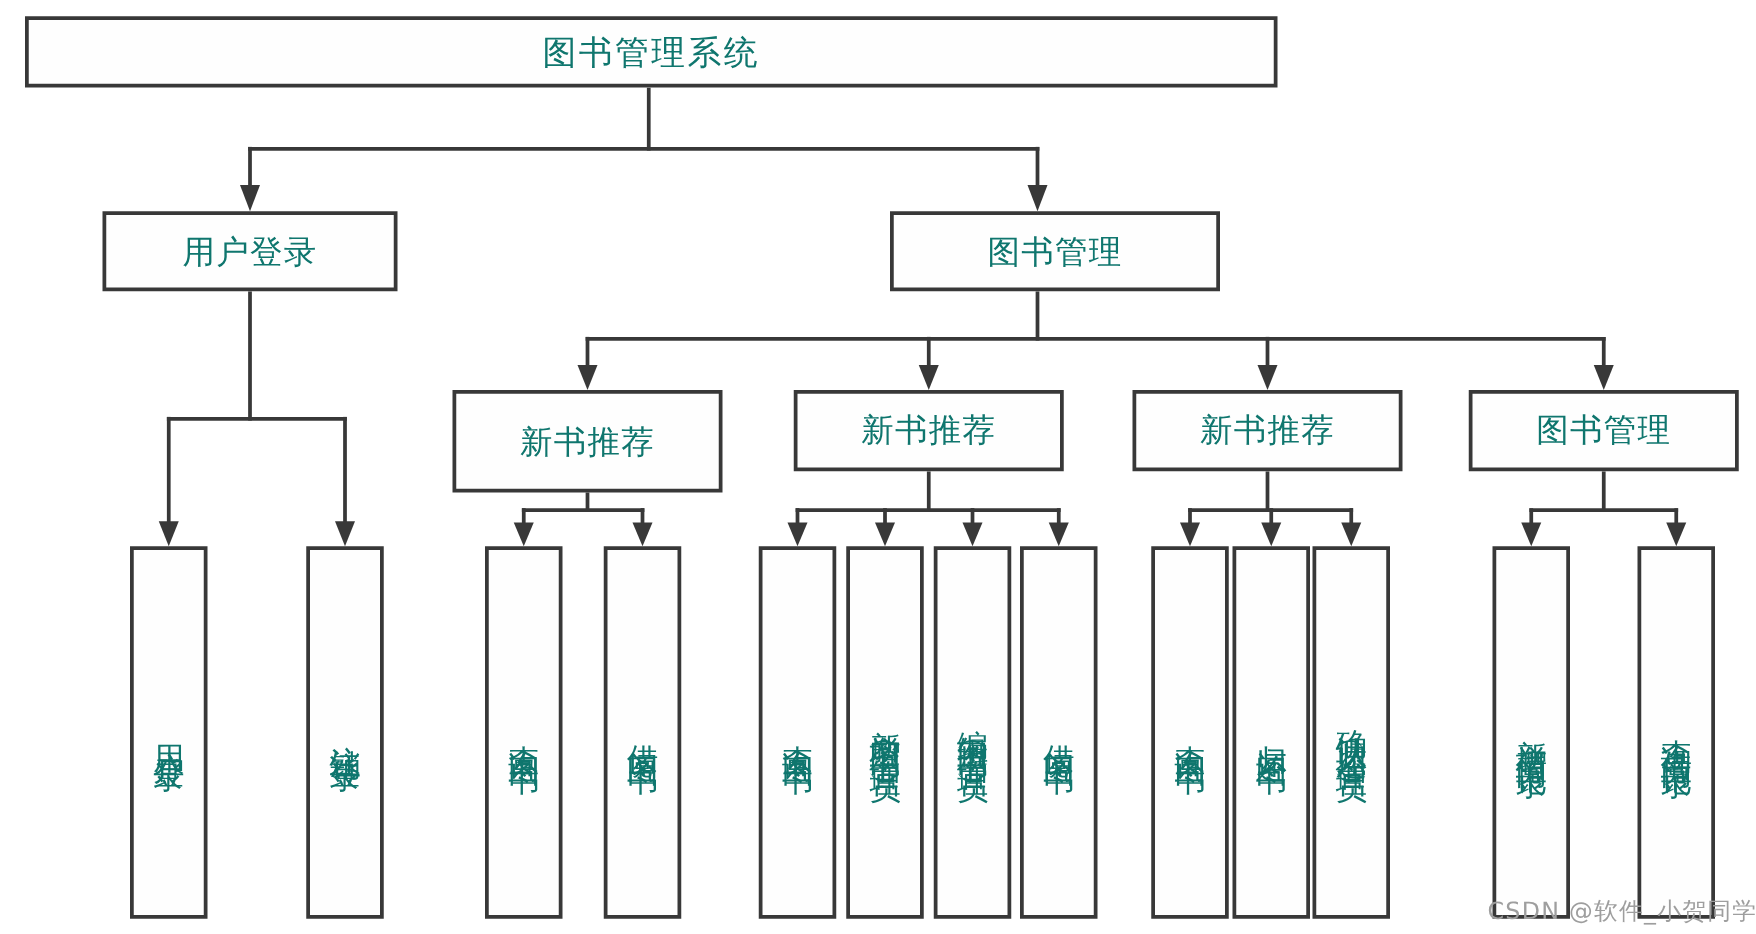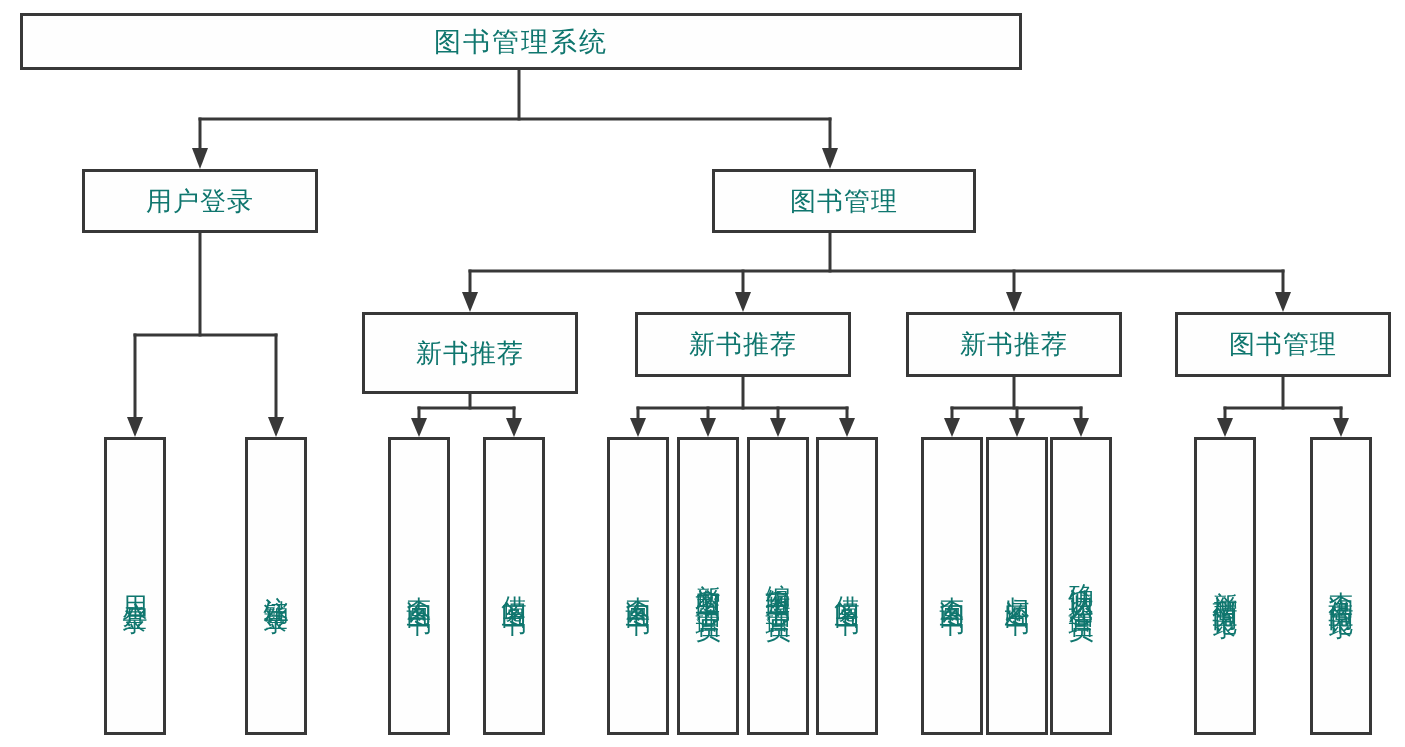--- a/index.html
+++ b/index.html
@@ -130,14 +130,15 @@
   <div class="node v" style="left:747px;top:437px;width:62px;height:298px">编辑图书（管理员）</div>
   <div class="node v" style="left:816px;top:437px;width:62px;height:298px">借阅图书</div>
 
   <div class="node v" style="left:921px;top:437px;width:62px;height:298px">查询图书</div>
   <div class="node v" style="left:986px;top:437px;width:62px;height:298px">归还图书</div>
   <div class="node v" style="left:1050px;top:437px;width:62px;height:298px">确认归还（管理员）</div>
 
   <div class="node v" style="left:1194px;top:437px;width:62px;height:298px">新增借阅记录</div>
   <div class="node v" style="left:1310px;top:437px;width:62px;height:298px">查询借阅记录</div>
 
+  <div class="watermark">CSDN @软件_小贺同学</div>
 
 </div>
 
 </body></html>

